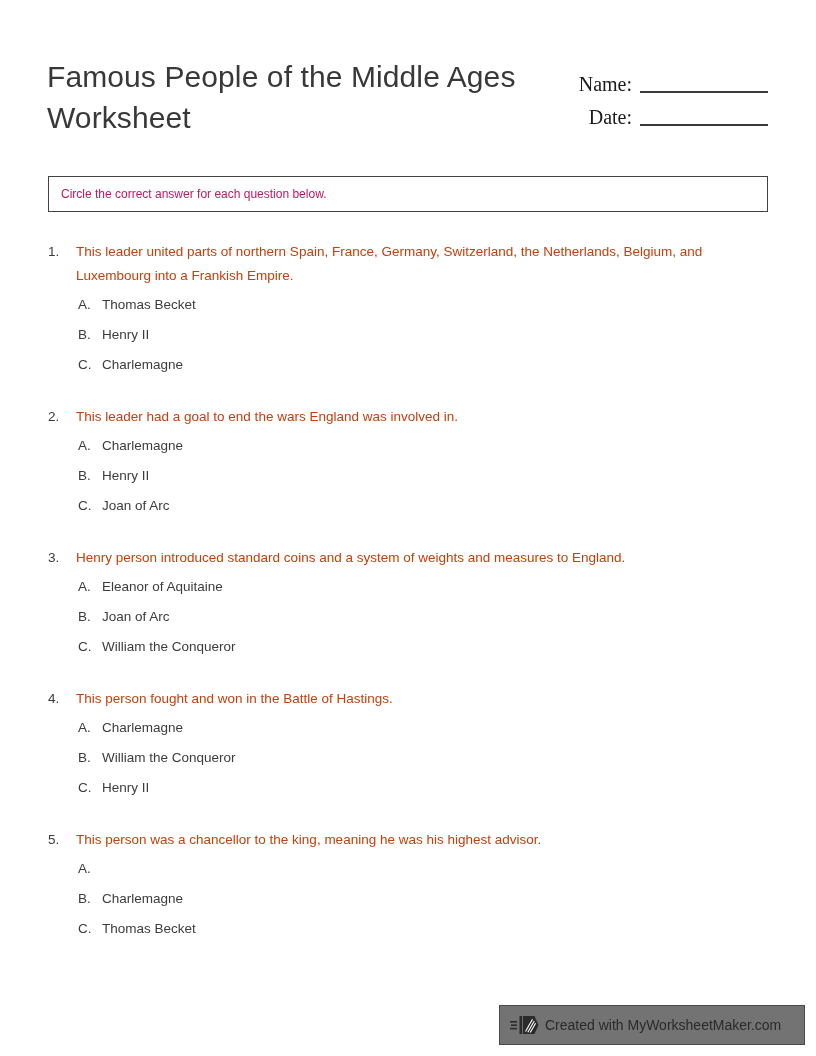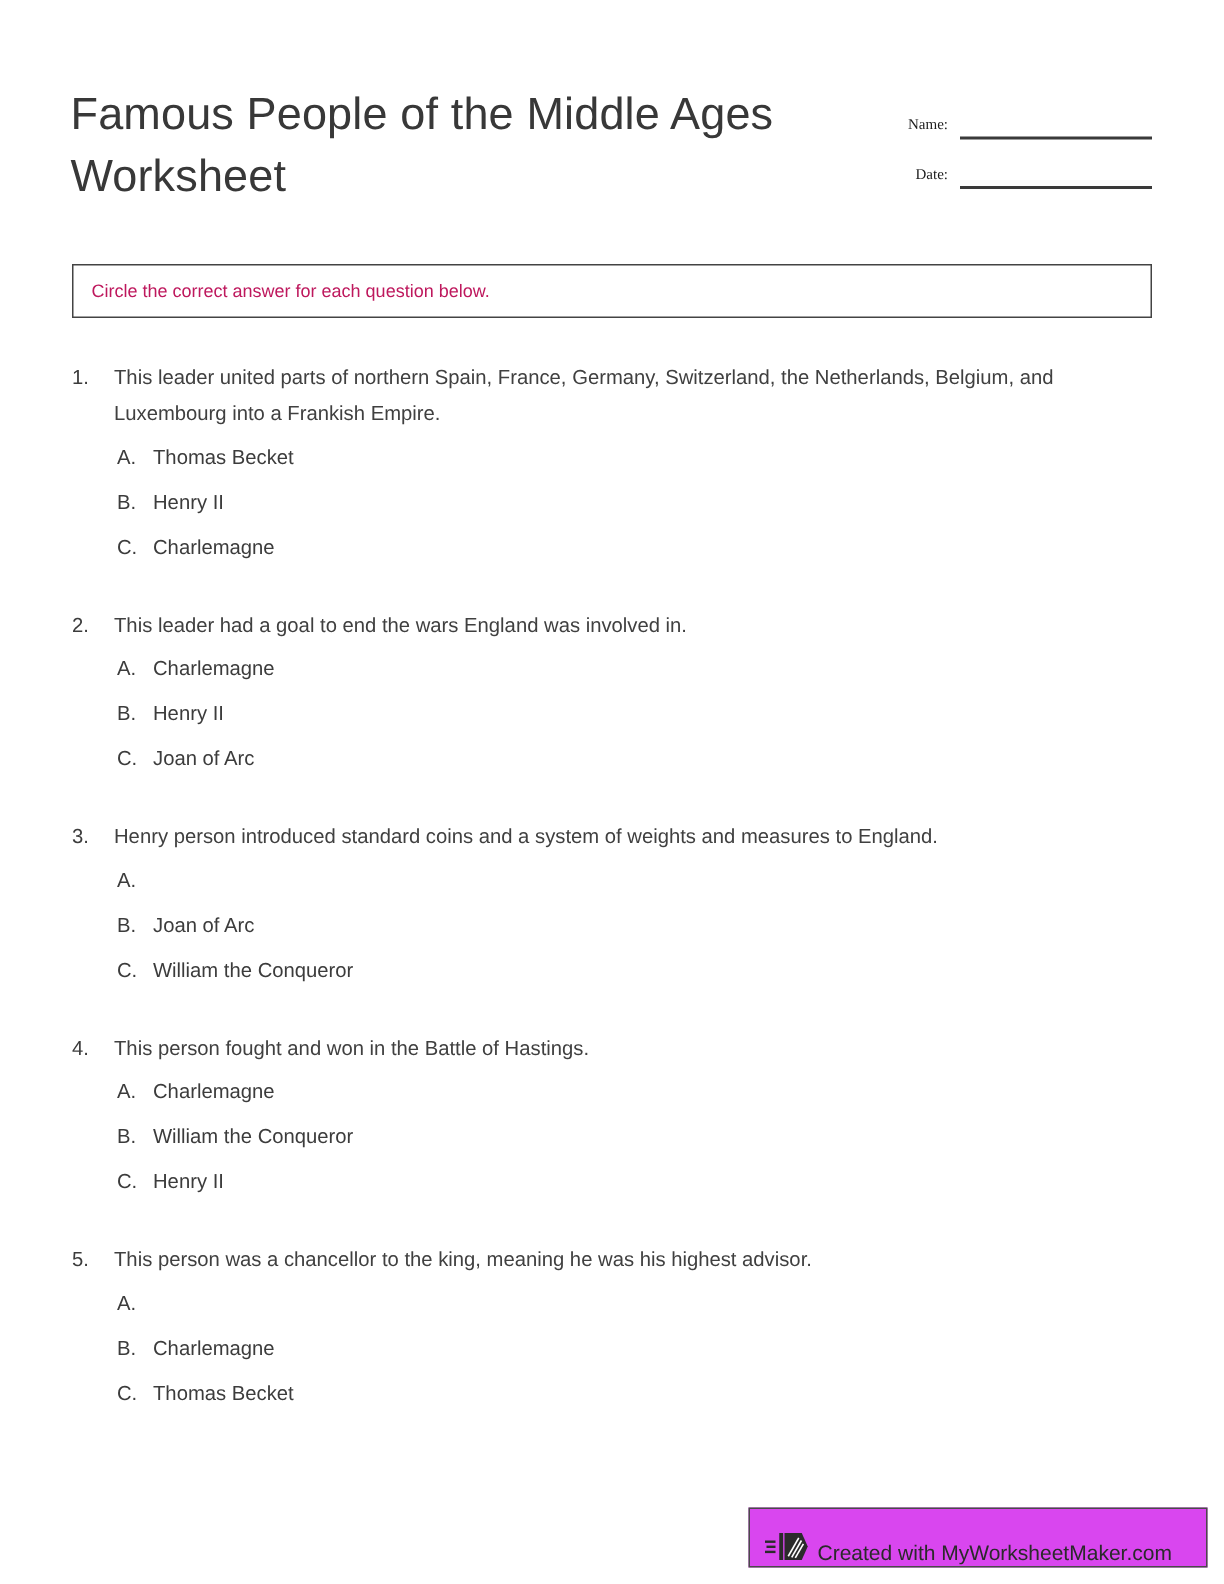--- a/index.html
+++ b/index.html
@@ -41,21 +41,21 @@
     width: 196px;
   }
   .meta-row {
     display: flex;
     align-items: flex-end;
     justify-content: flex-end;
     height: 33px;
   }
   .meta-label {
     font-family: "Liberation Serif", serif;
-    font-size: 10px;
+    font-size: 20px;
     color: #1c1c1c;
     padding-right: 8px;
     white-space: nowrap;
     line-height: 18px;
   }
   .meta-line {
     width: 128px;
     border-bottom: 2px solid #3a3a3a;
     height: 20px;
   }
@@ -99,21 +99,21 @@
   .q-num {
     width: 28px;
     flex: 0 0 28px;
     font-size: 13.5px;
     color: #3c3c3c;
     line-height: 24px;
   }
   .q-text {
     flex: 1 1 auto;
     font-size: 13.5px;
-    color: #404040;
+    color: #c2410c;
     line-height: 24px;
   }
   .options {
     margin-top: 6px;
     padding-left: 30px;
   }
   .option {
     display: flex;
     align-items: flex-start;
     height: 30px;
@@ -134,23 +134,23 @@
 
   
   .footer-badge {
     position: absolute;
     left: 499px;
     top: 1005px;
     width: 306px;
     height: 40px;
     border: 1px solid #4a4a4a;
     box-sizing: border-box;
-    background: #d946ef;
-    display: flex;
-    align-items: flex-end;
+    background: #737373;
+    display: flex;
+    align-items: center;
   }
   .footer-logo {
     flex: 0 0 34px;
     width: 34px;
     height: 26px;
     margin-left: 9px;
     display: flex;
     align-items: center;
     justify-content: center;
   }
@@ -228,20 +228,21 @@
       </div>
     </div>
     <div class="question">
       <div class="q-head">
         <span class="q-num">3.</span>
         <span class="q-text">Henry person introduced standard coins and a system of weights and measures to England.</span>
       </div>
       <div class="options">
         <div class="option">
           <span class="opt-letter">A.</span>
+          <span class="opt-text">Eleanor of Aquitaine</span>
         </div>
         <div class="option">
           <span class="opt-letter">B.</span>
           <span class="opt-text">Joan of Arc</span>
         </div>
         <div class="option">
           <span class="opt-letter">C.</span>
           <span class="opt-text">William the Conqueror</span>
         </div>
       </div>

